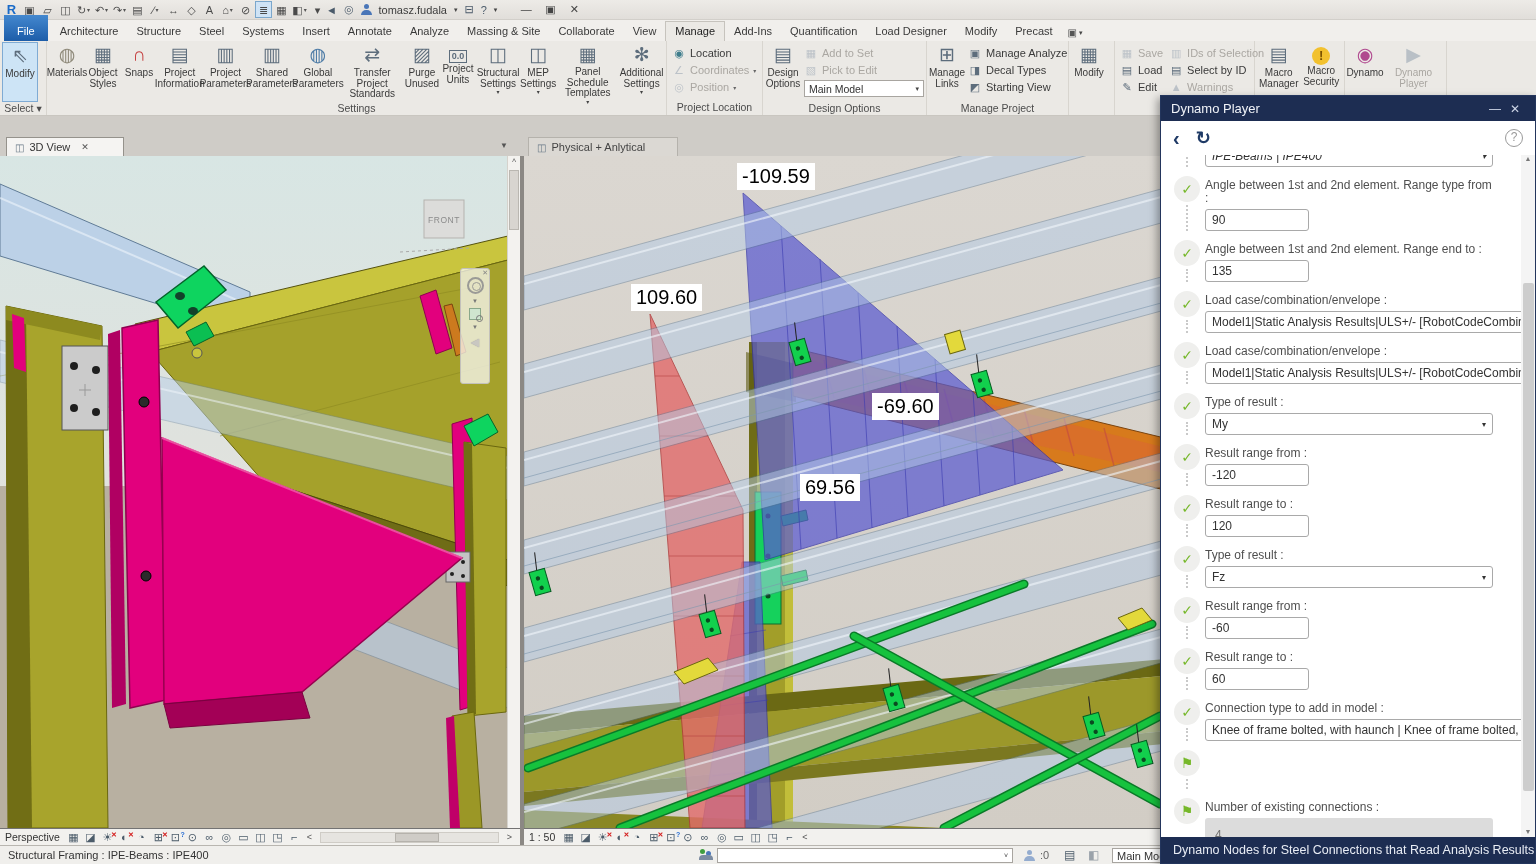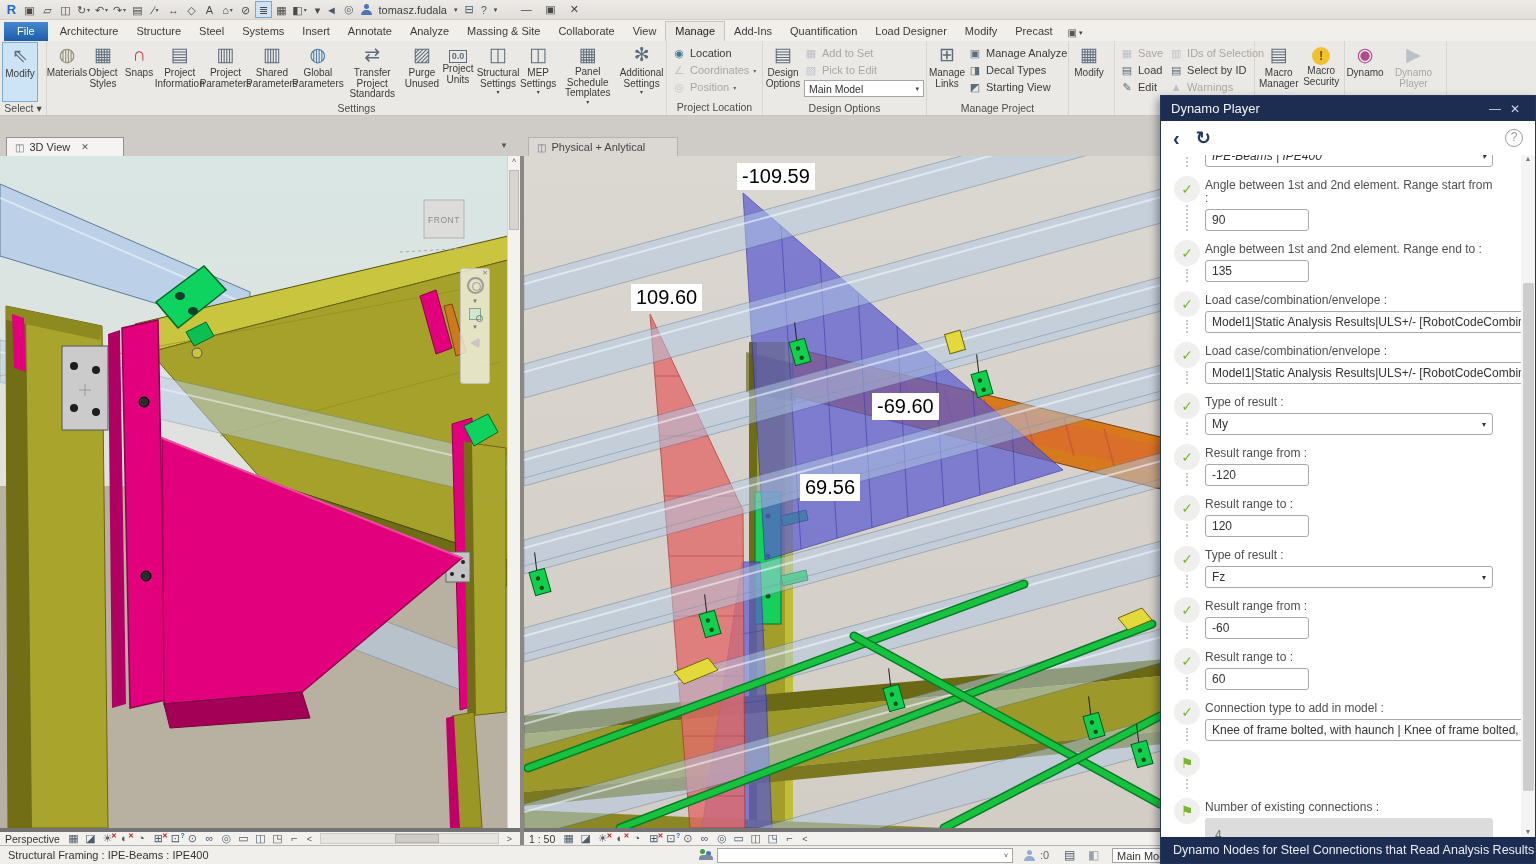--- a/index.html
+++ b/index.html
@@ -21,21 +21,21 @@
   .person-ico{width:11px;height:11px;position:relative;display:inline-block;}
   .person-ico::before{content:"";position:absolute;left:3px;top:0;width:5px;height:5px;border-radius:50%;background:#4a76b8;}
   .person-ico::after{content:"";position:absolute;left:0;top:6px;width:11px;height:5px;border-radius:5px 5px 0 0;background:#4a76b8;}
   .winbtns{display:flex;margin-left:10px;}
   .winbtn{width:24px;text-align:center;color:#444;font-size:11px;}
 
   
   .tabrow{position:absolute;left:0;top:20px;width:1536px;height:21px;background:#f1efec;
     display:flex;align-items:flex-end;font-size:11px;padding-left:4px;}
   .tab{padding:3px 9px 4px;color:#3a3a3a;white-space:nowrap;}
-  .tab.file{background:linear-gradient(#4488cf,#1d5da9);color:#fff;padding:3px 13px 4px;margin-right:3px;}
+  .tab.file{background:linear-gradient(#4488cf,#1d5da9);color:#fff;padding:10px 13px 4px;margin-right:3px;}
   .tab.active{background:#ebe9e5;border:1px solid #c6c3bd;border-bottom:none;color:#222;}
   .tab-extra{margin-left:6px;display:flex;align-items:center;gap:2px;color:#555;font-size:10px;padding-bottom:3px;}
 
   
   .ribbon{position:absolute;left:0;top:41px;width:1536px;height:75px;background:#ebe9e5;
     border-bottom:1px solid #c9c6c0;display:flex;overflow:hidden;}
   .panel{border-right:1px solid #d8d5cf;display:flex;flex-direction:column;flex:0 0 auto;}
   .pitems{flex:1;display:flex;align-items:flex-start;padding:1px 2px 0;gap:0;}
   .plabel{height:14px;font-size:10.5px;color:#4c4c4c;text-align:center;line-height:13px;white-space:nowrap;overflow:hidden;}
   .rbig{display:flex;flex-direction:column;align-items:center;padding:2px 1px 0;max-width:66px;min-width:36px;
@@ -89,21 +89,21 @@
     border:1px solid #c3c1bb;border-radius:3px;display:flex;flex-direction:column;align-items:center;padding-top:8px;gap:4px;}
   .nav-x{position:absolute;right:1px;top:0;font-size:7px;color:#888;}
   .nav-wheel{width:17px;height:17px;border:2px solid #9a9a96;border-radius:50%;position:relative;}
   .nav-wheel::after{content:"";position:absolute;left:3px;top:3px;width:7px;height:7px;border:1.5px solid #9a9a96;border-radius:50%;}
   .nav-car{font-size:6px;color:#777;}
   .nav-zoom{width:12px;height:12px;background:#cfe6cf;border:1px solid #8aa88a;position:relative;}
   .nav-zoom::after{content:"";position:absolute;right:-3px;bottom:-3px;width:5px;height:5px;border:1.5px solid #777;border-radius:50%;}
   .nav-pan{color:#c9c7c1;font-size:14px;text-shadow:0 0 1px #999;}
 
   
-  .vctrl{height:17px;background:#f2f1ee;border-top:4px solid #737373;display:flex;align-items:center;
+  .vctrl{height:17px;background:#f2f1ee;border-top:1px solid #737373;display:flex;align-items:center;
     font-size:10.5px;color:#333;gap:2px;padding:0 5px;}
   .vscale{margin-right:4px;white-space:nowrap;}
   .vcicon{width:15px;text-align:center;font-size:11px;color:#4c5c6a;position:relative;height:15px;line-height:15px;}
   .vcoff::after{content:"✕";position:absolute;right:-2px;top:-3px;font-size:7px;color:#d42020;font-weight:bold;}
   .vcq::after{content:"?";position:absolute;right:-2px;top:-3px;font-size:7px;color:#2a6fd4;font-weight:bold;}
   .vcarrow{font-size:9px;color:#555;margin:0 3px;}
   .hscroll{flex:1;height:11px;background:#e6e4e0;border:1px solid #cfccc6;margin:0 3px;position:relative;}
   .hthumb{position:absolute;left:42%;top:0;width:44px;height:9px;background:#cfccc7;border:1px solid #b5b2ac;}
 
   
@@ -787,21 +787,21 @@
               <span class="dselchev">▾</span>
             </div>
           </div>
         </div>
         <div class="ditem">
           <div class="dcol">
             <div class="dcirc">✓</div>
             <div class="ddots"></div>
           </div>
           <div class="dbody">
-            <div class="dlabel">Angle between 1st and 2nd element. Range start from :</div>
+            <div class="dlabel">Angle between 1st and 2nd element. Range type from :</div>
             <div class="dinput dsmall">90</div>
           </div>
         </div>
         <div class="ditem">
           <div class="dcol">
             <div class="dcirc">✓</div>
             <div class="ddots"></div>
           </div>
           <div class="dbody">
             <div class="dlabel">Angle between 1st and 2nd element. Range end to :</div>

